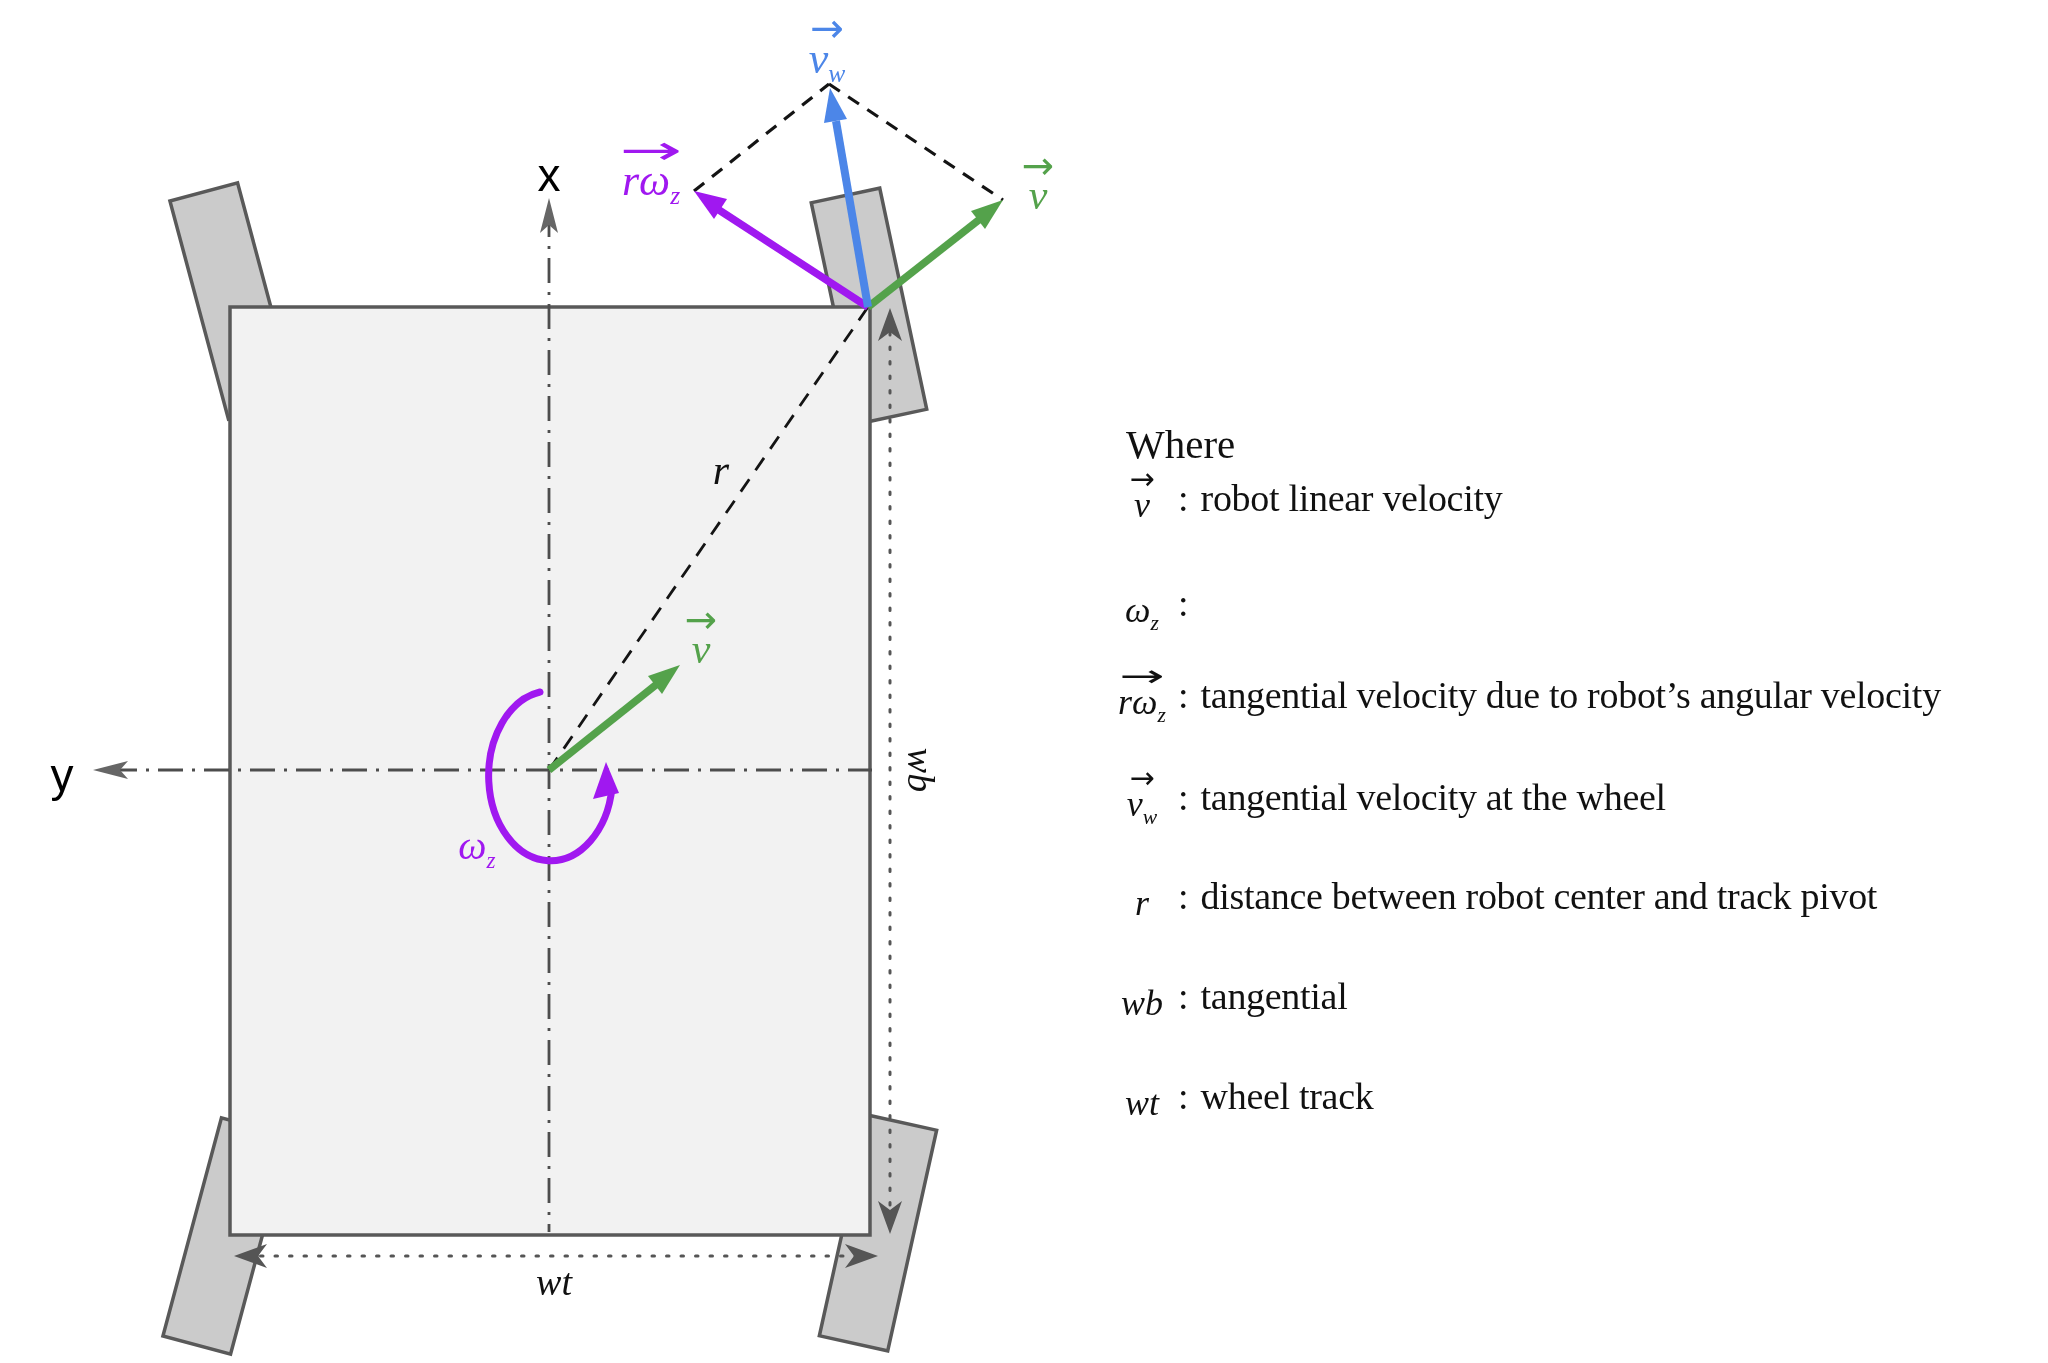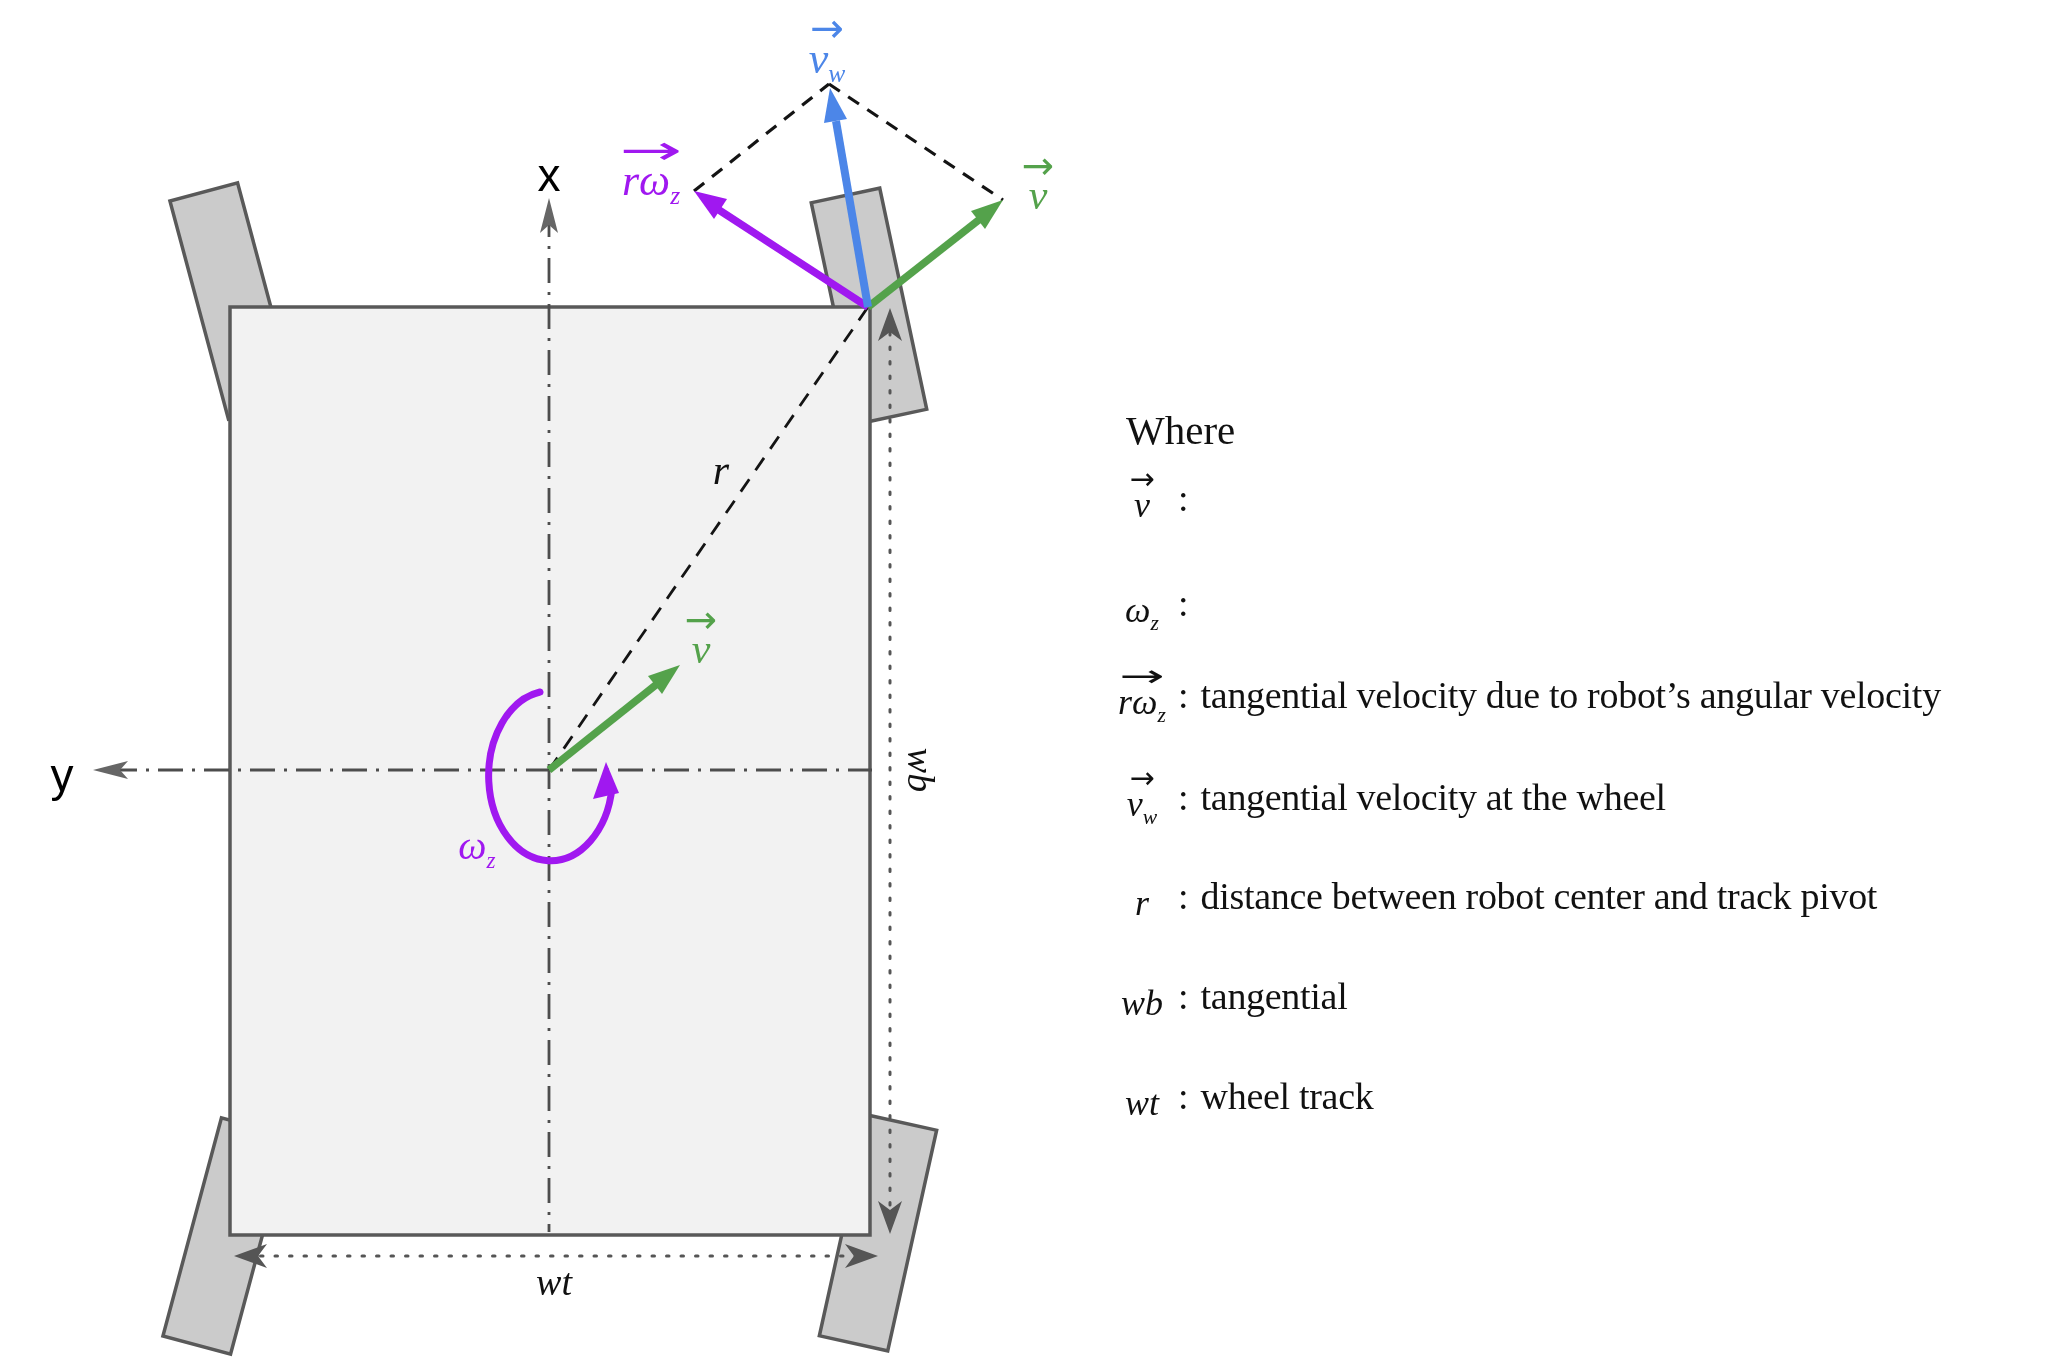--- a/index.html
+++ b/index.html
@@ -32,21 +32,21 @@
   .lab-vc     { left:701px; top:641px;  font-size:42px; color:#54A24B; }
   .lab-vwheel { left:1038px;top:187px;  font-size:42px; color:#54A24B; }
   .lab-vw     { left:827px; top:51px;   font-size:44px; color:#4C86E8; }
   .lab-romega { left:651px; top:173px;  font-size:44px; color:#A018F0; }
   .lab-wt     { left:554px; top:1282px; font-size:38px; color:#111; }
   .lab-wb     { left:921px; top:770px;  font-size:38px; color:#111;
                 transform:translate(-50%,-50%) rotate(90deg); }
 
   
   .legend-heading {
-    position:absolute; left:1126px; top:406px; font-size:41px;
+    position:absolute; left:1126px; top:420px; font-size:41px;
     font-family:"Liberation Serif", serif; color:#111;
   }
   .legend-row {
     position:absolute; left:1112px; height:60px; display:flex;
     align-items:center; white-space:nowrap;
   }
   .lsym {
     display:inline-flex; flex-direction:column; align-items:center;
     width:60px; font-style:italic; font-size:36px; line-height:1;
   }
@@ -159,20 +159,21 @@
   <span class="dlabel lab-wb">wb</span>
 
   <div class="legend-heading">Where</div>
 
   <div class="legend-row row1">
     <span class="lsym">
       <span class="arr">→</span>
       <span class="core"><span>v</span><sub></sub></span>
     </span>
     <span class="colon">:</span>
+    <span class="desc">robot linear velocity</span>
   </div>
 
   <div class="legend-row row2">
     <span class="lsym">
       <span class="arr"></span>
       <span class="core"><span>ω</span><sub>z</sub></span>
     </span>
     <span class="colon">:</span>
   </div>
 

